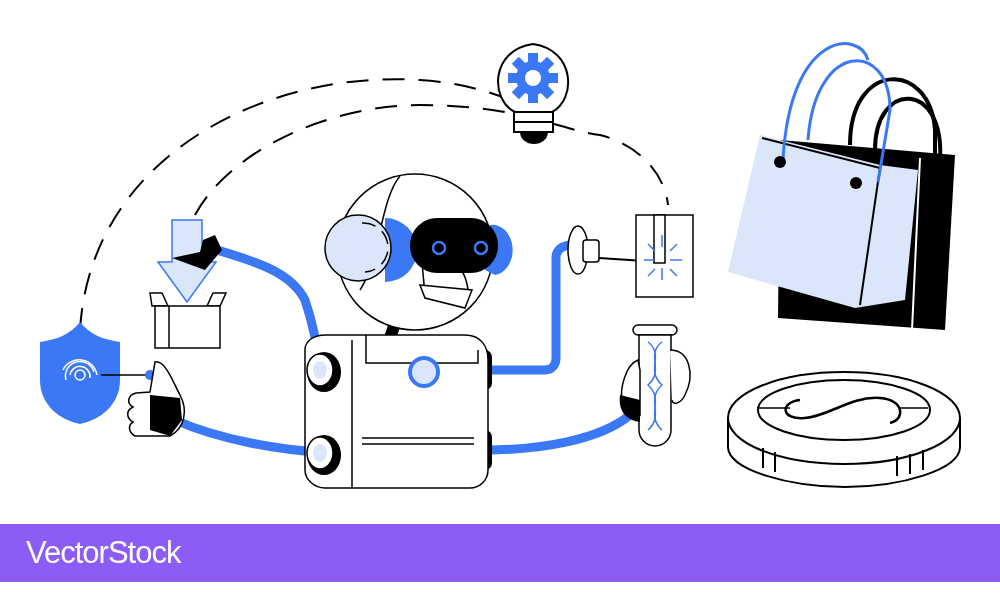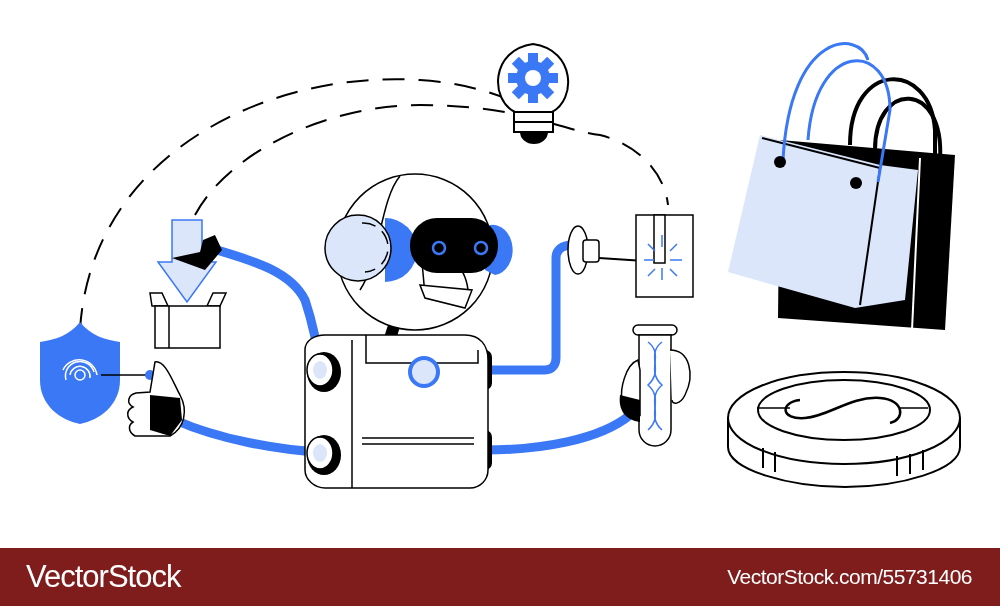--- a/index.html
+++ b/index.html
@@ -1,19 +1,19 @@
 <!DOCTYPE html>
 <html><head>
 <meta charset="utf-8">
 <style>
   html, body { margin: 0; padding: 0; background: #ffffff; }
   body { width: 1000px; height: 606px; position: relative; overflow: hidden; font-family: "Liberation Sans", sans-serif; }
   .stage { position: absolute; left: 0; top: 0; width: 1000px; height: 524px; background: #ffffff; }
   .stage svg { position: absolute; left: 0; top: 0; }
-  .footer { position: absolute; left: 0; top: 524px; width: 1000px; height: 58px; background: #7f1d1d; display: flex; align-items: center; justify-content: space-between; box-sizing: border-box; padding: 0 28px 0 26px; margin-top: 24px; }
+  .footer { position: absolute; left: 0; top: 524px; width: 1000px; height: 58px; background: #8b5cf6; display: flex; align-items: center; justify-content: space-between; box-sizing: border-box; padding: 0 28px 0 26px; }
   .brand { color: #ffffff; font-size: 31px; letter-spacing: -1px; font-family: "Liberation Sans", sans-serif; }
   .ref { color: #ffffff; font-size: 21px; letter-spacing: -0.5px; font-family: "Liberation Sans", sans-serif; }
 </style>
 </head>
 <body>
 
 <div class="stage">
 <svg width="1000" height="524" viewBox="0 0 1000 524" xmlns="http://www.w3.org/2000/svg">
 
   <g fill="none" stroke="#000" stroke-width="2" stroke-dasharray="22 14">
@@ -162,14 +162,13 @@
       <line x1="897" y1="456" x2="897" y2="476"></line>
       <line x1="910" y1="454" x2="910" y2="474"></line>
       <line x1="923" y1="450" x2="923" y2="470"></line>
     </g>
   </g>
 </svg>
 </div>
 
 <div class="footer">
   <span class="brand">VectorStock</span>
-  <span class="ref">VectorStock.com/55731406</span>
 </div>
 
 </body></html>

